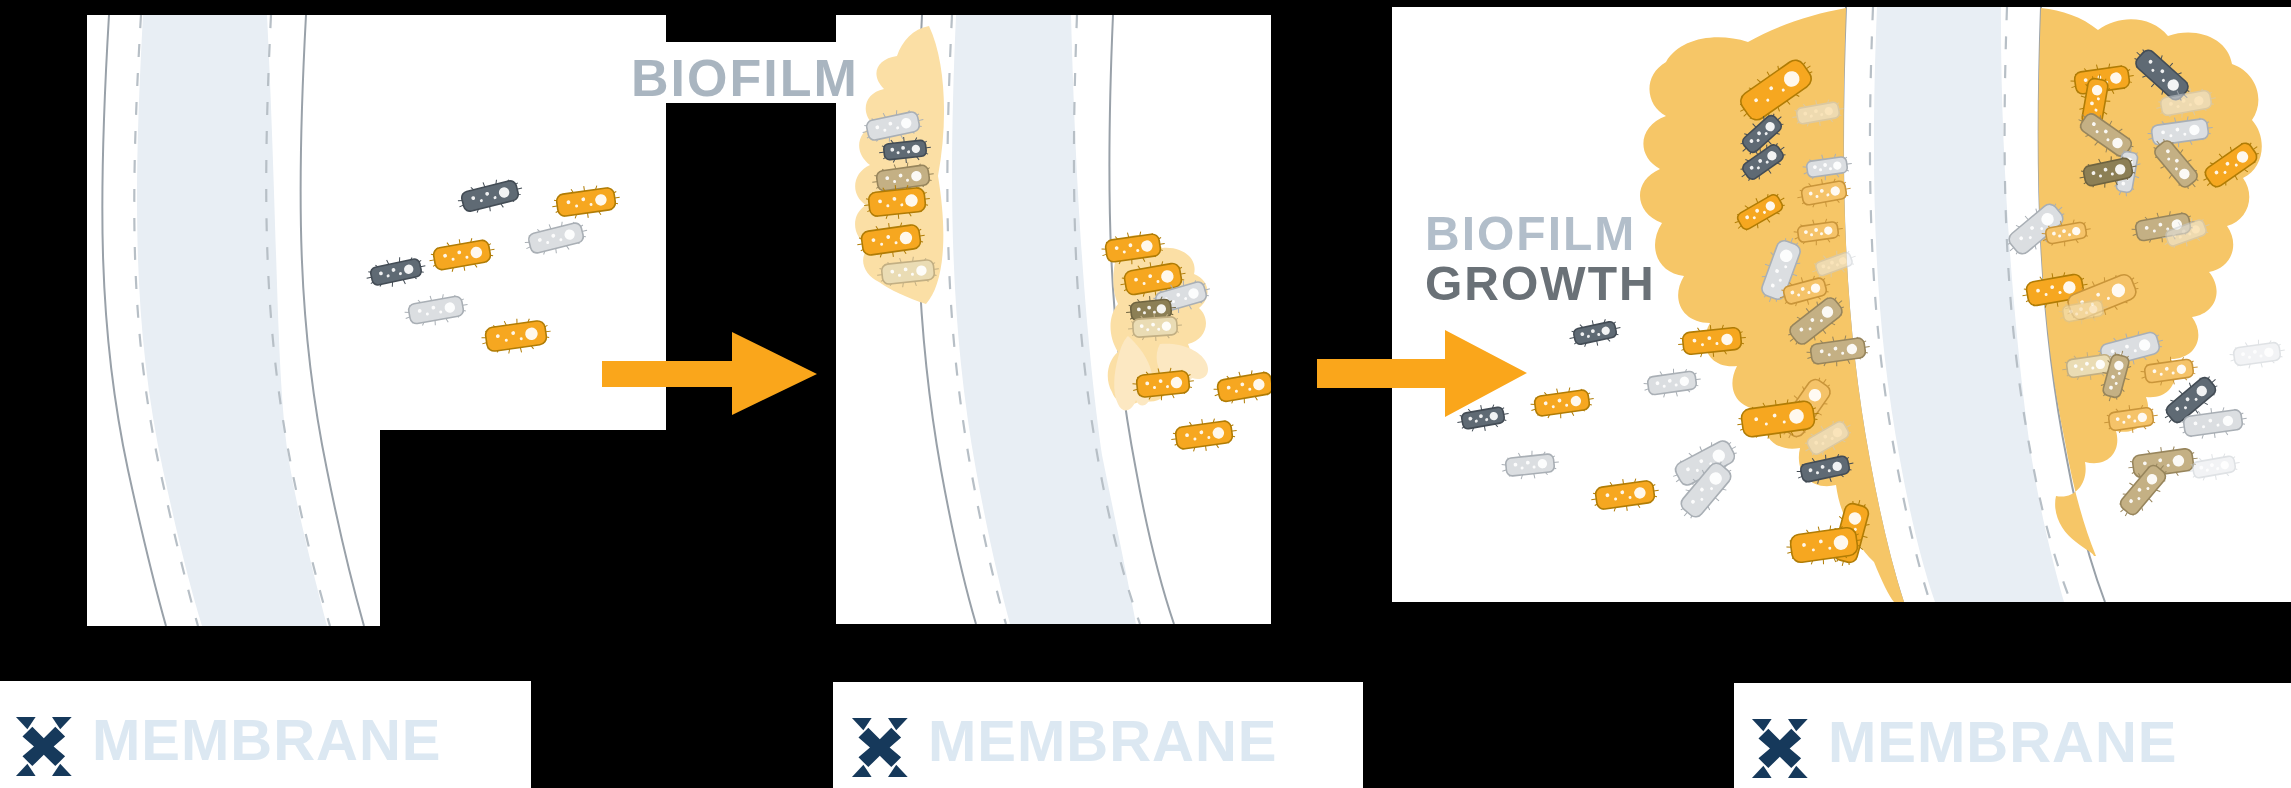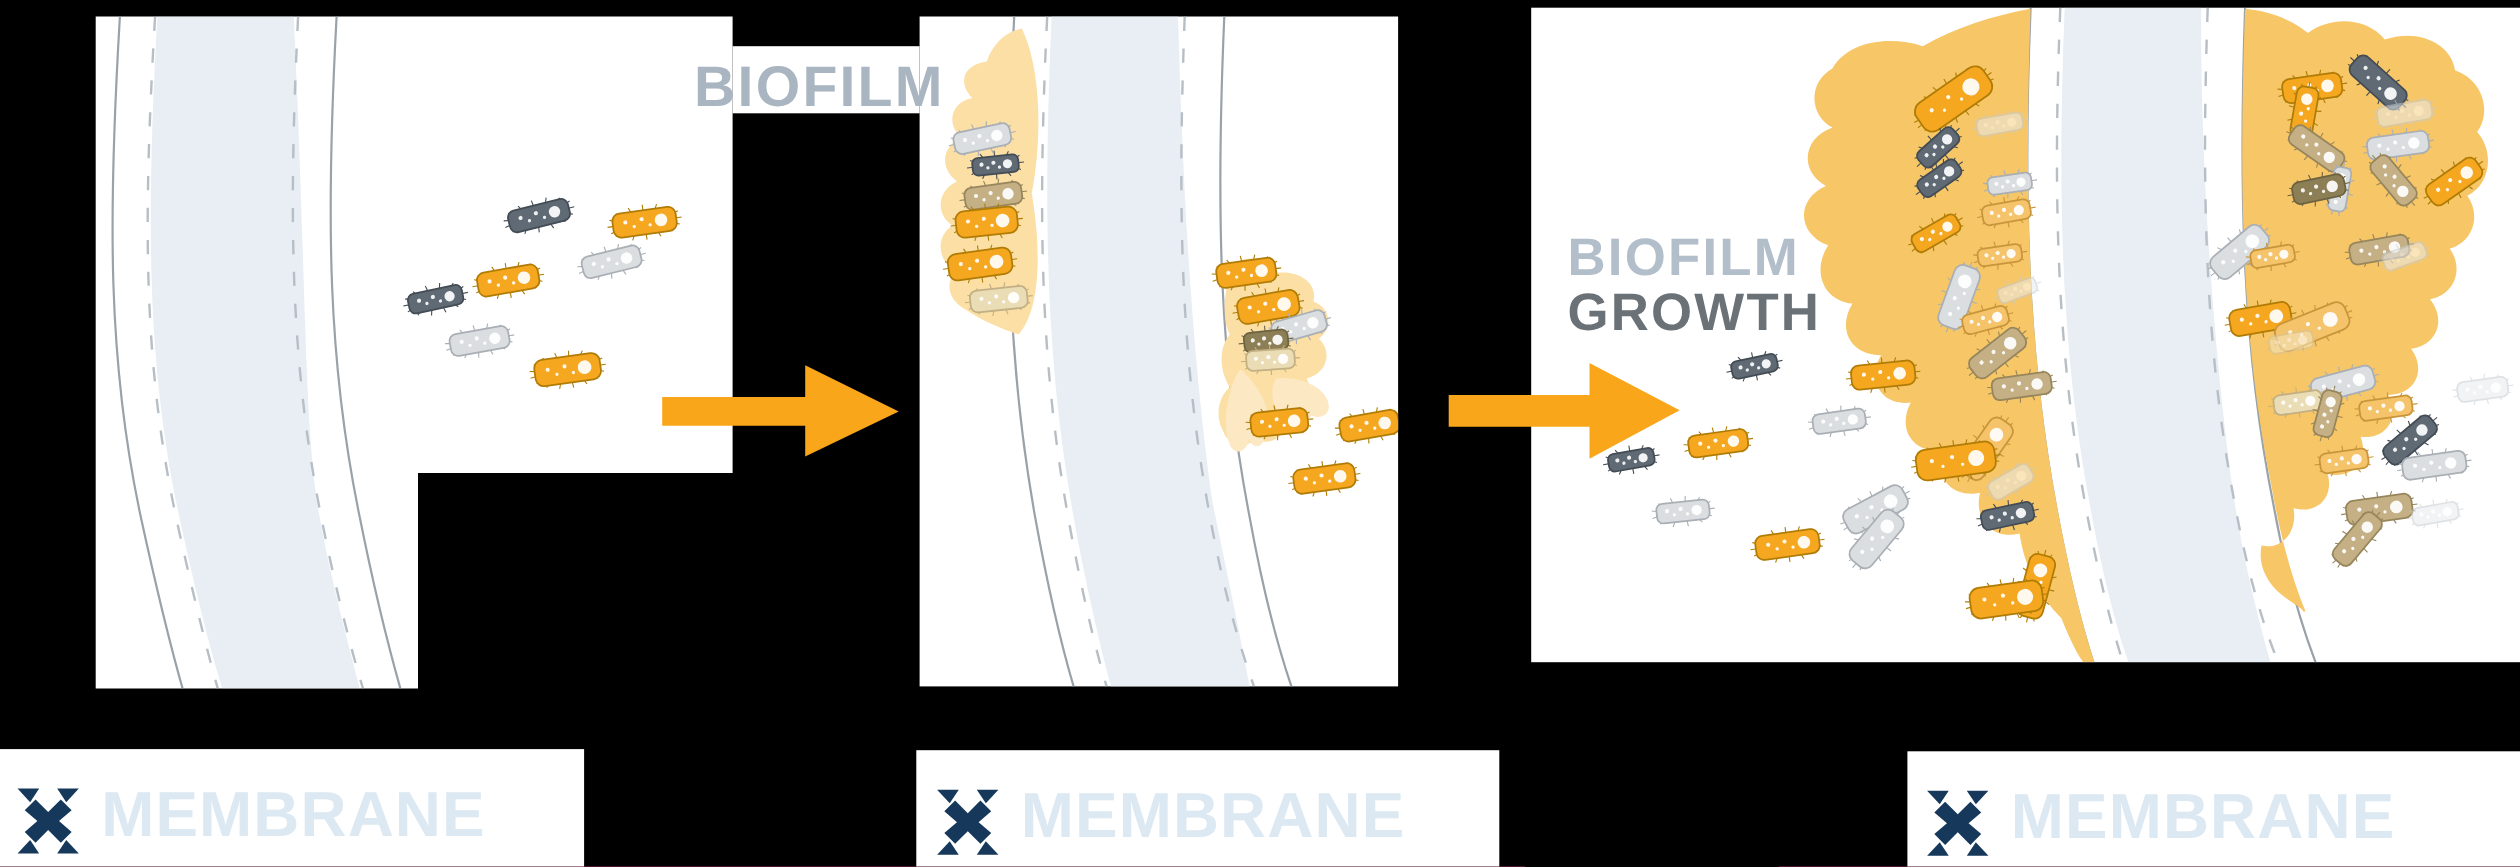--- a/index.html
+++ b/index.html
@@ -1,16 +1,16 @@
 <!DOCTYPE html>
 <html><head>
 <meta charset="utf-8">
 <style>
   html,body{margin:0;padding:0;background:#000;}
-  .stage{position:relative;width:2291px;height:788px;background:#ec4899;overflow:hidden;
+  .stage{position:relative;width:2291px;height:788px;background:#84cc16;overflow:hidden;
          font-family:"Liberation Sans", sans-serif;}
   svg{position:absolute;left:0;top:0;display:block;}
   .lbl-biofilm{font-family:"Liberation Sans",sans-serif;font-weight:800;font-size:52px;
                letter-spacing:2px;fill:#A9B5C0;}
   .lbl-bf3a{font-family:"Liberation Sans",sans-serif;font-weight:800;font-size:48px;
             letter-spacing:2px;fill:#B2BECA;}
   .lbl-bf3b{font-family:"Liberation Sans",sans-serif;font-weight:800;font-size:48px;
             letter-spacing:2px;fill:#6A7177;}
   .wordmark{font-family:"Liberation Sans",sans-serif;font-weight:800;font-size:58px;
             letter-spacing:1px;fill:#DCE8F2;}

